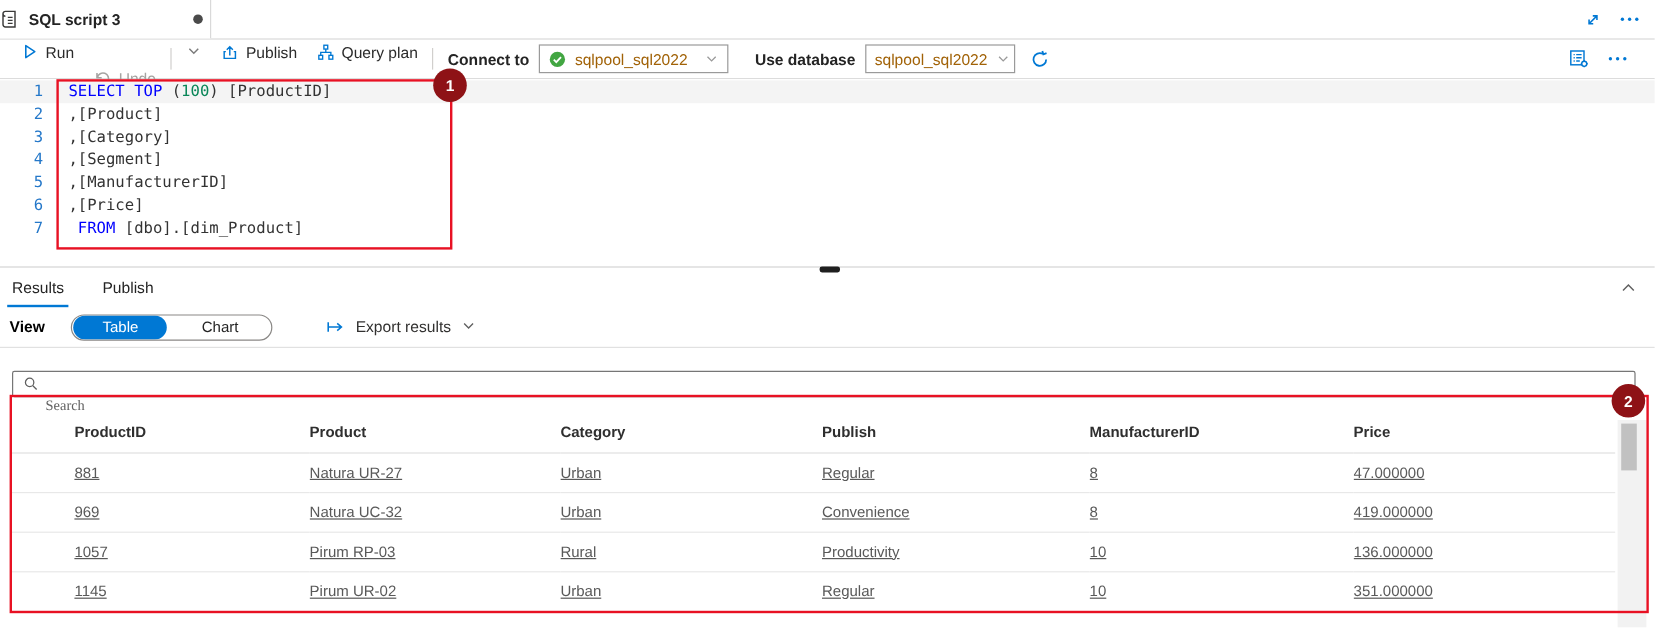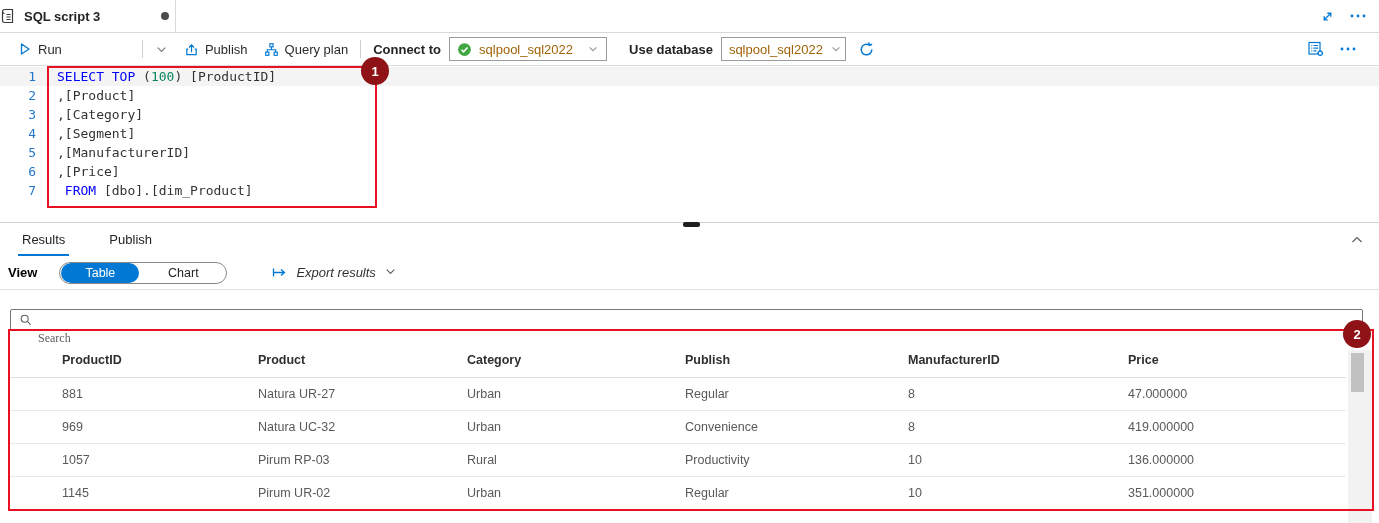--- a/index.html
+++ b/index.html
@@ -12,21 +12,21 @@
   .tab { width:176px; display:flex; align-items:center; gap:8px; padding:0 0;
     border-right:1px solid #d9d9d9; background:#fff; font-size:13px; font-weight:700; color:#242424; }
   .tab .ticon { display:flex; align-items:center; }
   .dot { width:8px; height:8px; border-radius:50%; background:#4a4a4a; margin-left:auto; margin-right:6px; }
   .tabbar-right { margin-left:auto; display:flex; align-items:center; gap:14px; padding-right:12px; }
   .iconbtn { display:flex; align-items:center; justify-content:center; cursor:pointer; }
 
   
   .toolbar { height:33px; border-bottom:1px solid #dcdcdc; display:flex; align-items:center;
     padding:0 10px; font-size:13px; }
-  .tbtn { display:flex; align-items:center; gap:6px; padding:0 8px; height:26px; cursor:pointer; color:#2b2b2b; }
+  .tbtn { display:flex; gap:6px; padding:0 8px; height:26px; cursor:pointer; color:#2b2b2b; }
   .tbtn.disabled { color:#a6a4a2;margin-top:44px; }
   .vsep { width:1px; height:18px; background:#d1cfcd; margin:0 4px; }
   .tlabel { font-weight:700; color:#242424; padding:0 8px; }
   .combo { height:24px; border:1px solid #9a9a9a; background:#fff; display:flex; align-items:center;
     gap:7px; padding:0 7px; font-size:13px; color:#a16207; cursor:pointer; }
   .combo .chev { margin-left:auto; }
   .combo1 { width:158px; margin-right:14px; }
   .combo2 { width:125px; margin-right:12px; }
   .toolbar-right { margin-left:auto; display:flex; align-items:center; gap:14px; padding-right:12px; }
 
@@ -37,45 +37,45 @@
   .code-line { position:absolute; left:0; right:0; height:19px; line-height:19px; display:flex; }
   .ln { width:36px; text-align:right; color:#2578c9; flex:none; }
   .code { margin-left:21px; white-space:pre; color:#333; }
   .kw { color:#0000ff; }
   .num { color:#098658; }
 
   .splitter-handle { position:absolute; left:683px; top:222px; width:17px; height:5px;
     background:#1f1f1f; border-radius:2px; cursor:row-resize; }
 
   
-  .rtabs { height:33px; display:flex; align-items:center; padding:0 20px; font-size:13px; position:relative;gap:12px; }
+  .rtabs { height:33px; display:flex; align-items:center; padding:0 8px; font-size:13px; position:relative; }
   .rtab { padding:0 2px; margin-right:28px; height:100%; display:flex; align-items:center; position:relative; cursor:pointer; color:#242424; }
   .rtab.active { font-weight:400; }
   .rtab.active:after { content:""; position:absolute; left:-2px; right:-2px; bottom:0; height:2px; background:#0078d4; }
   .collapse { position:absolute; right:14px; top:9px; cursor:pointer; }
 
   .viewrow { height:34px; border-bottom:1px solid #e1e1e1; display:flex; align-items:center; padding:0 8px; font-size:13px; }
   .viewlabel { font-weight:700; color:#000000; margin-right:22px; }
   .pill { width:168px; height:22px; border:1px solid #8a8886; border-radius:11px; display:flex; align-items:center; background:#fff; overflow:hidden; }
   .pillseg { flex:1; text-align:center; font-size:12.5px; line-height:20px; cursor:pointer; color:#242424; }
   .pillseg.sel { background:#0078d4; color:#fff; border-radius:10px; margin:1px; flex:0 0 78px; font-weight:400; }
-  .exportgrp { display:flex; align-items:flex-start; gap:8px; margin-left:44px; cursor:pointer;font-style:italic; }
+  .exportgrp { display:flex; align-items:flex-start; gap:8px; margin-left:44px; cursor:pointer; }
 
   .searchbox { position:absolute; left:10px; top:309px; width:1353px; height:22px;
     border:1px solid #767676; border-radius:2px; background:#fff; display:flex; align-items:center; }
   .searchbox input { border:none; outline:none; flex:1; font-size:12px; color:#000000;
     font-family:Liberation Serif, serif; margin-left:5px; background:transparent;margin-top:36px; }
   .searchbox input::placeholder { color:#616161; }
   .searchbox .sicon { margin-left:8px; display:flex; }
 
   
   .gridwrap { position:absolute; left:10px; top:344px; width:1336px; }
   table.grid { border-collapse:collapse; width:1336px; table-layout:fixed; font-size:12.5px; }
   table.grid th { text-align:left; font-weight:700; color:#2f2f2f; height:33px; border-bottom:1px solid #e0e0e0; }
-  table.grid td { color:#595959; height:33px; border-bottom:1px solid #e8e8e8; overflow:hidden; white-space:nowrap; }
+  table.grid td { color:#595959; height:33px; border-bottom:1px solid #e8e8e8; overflow:hidden; white-space:nowrap;text-decoration:underline; }
   table.grid th:first-child, table.grid td:first-child { padding-left:52px; }
 
   
   .vtrack { position:absolute; left:1348px; top:350px; width:24px; height:173px; background:#f2f2f2; }
   .vthumb { position:absolute; left:3px; top:3px; width:13px; height:39px; background:#c1c1c1; cursor:grab; }
 
   
   .anno { position:absolute; border:2px solid #e81123; pointer-events:none; }
   .anno1 { left:47px; top:66px; width:330px; height:142px; }
   .anno2 { left:8px; top:329px; width:1366px; height:182px; }

